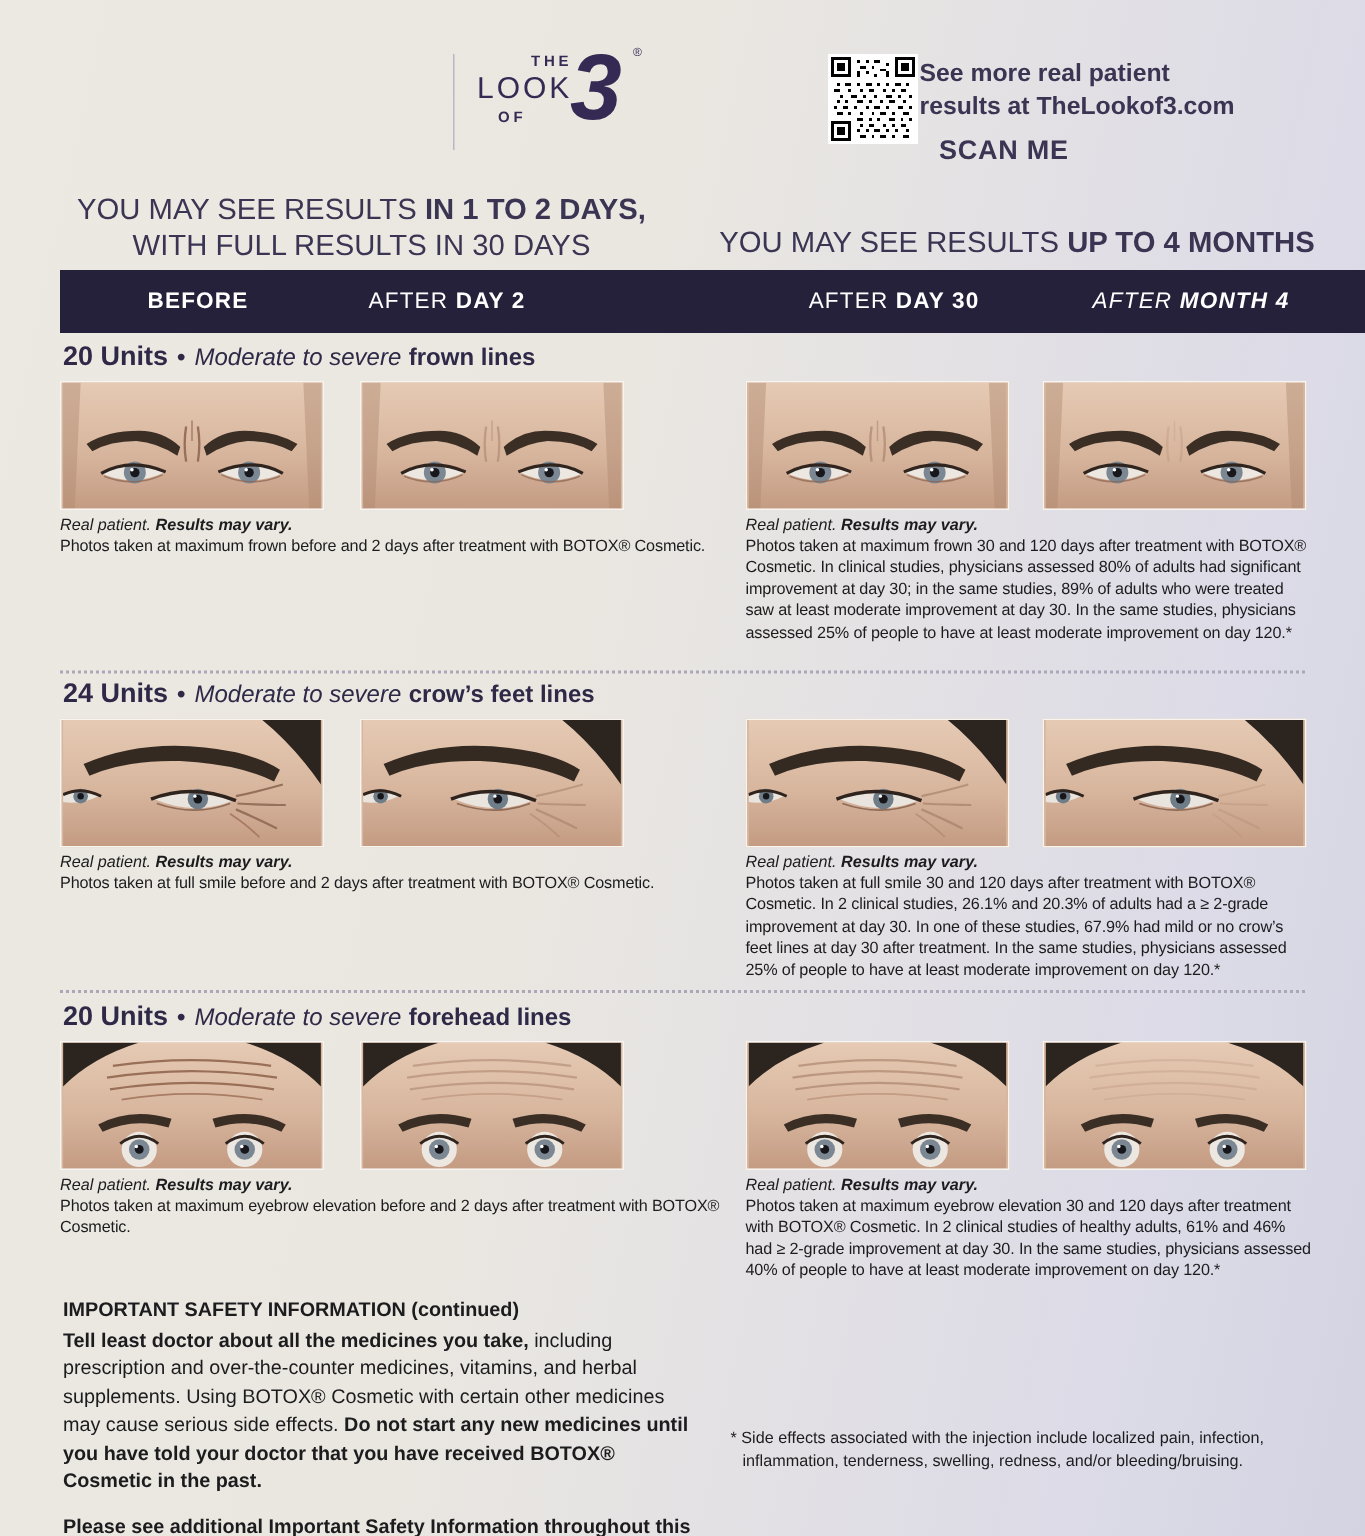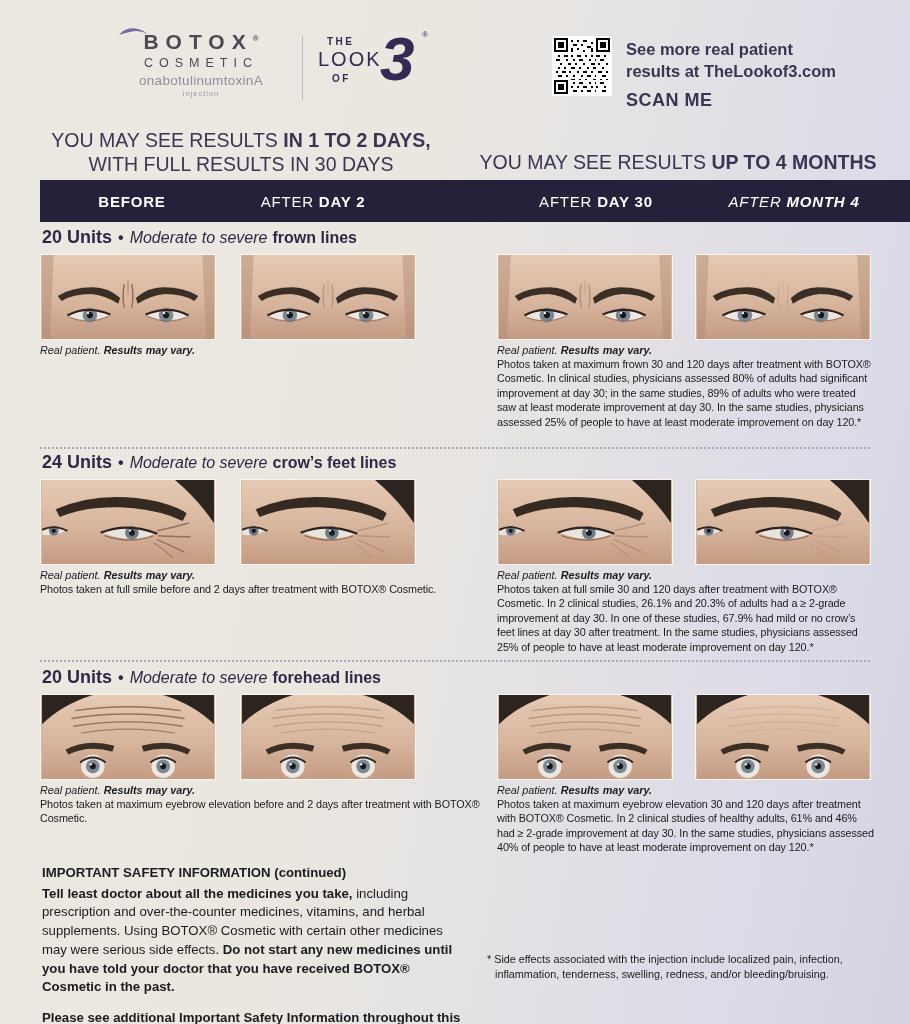--- a/index.html
+++ b/index.html
@@ -9,40 +9,40 @@
   
   .botox-logo{position:absolute;left:112px;top:30px;width:178px;text-align:center;color:#54515d;}
   .botox-swoosh{position:absolute;left:6px;top:-4px;}
   .botox-brand{font-size:21px;letter-spacing:7px;font-weight:600;color:#4c4955;}
   .botox-brand sup{font-size:8px;letter-spacing:0;}
   .botox-sub{font-size:12.5px;letter-spacing:6px;font-weight:500;margin-top:2px;color:#4c4955;}
   .botox-generic{font-size:13.5px;font-weight:400;color:#8f8d99;margin-top:3px;letter-spacing:.3px;}
   .botox-inj{font-size:7.5px;color:#9a98a3;margin-top:1px;letter-spacing:1px;}
   .logo-divider{position:absolute;left:302px;top:36px;width:1px;height:64px;background:#b9b6c6;}
   .look-logo{position:absolute;left:318px;top:36px;color:#342a54;}
-  .look-the{font-size:10px;letter-spacing:2.5px;margin-left:9px;font-weight:600;}
+  .look-the{font-size:10px;letter-spacing:2.5px;margin-left:36px;font-weight:600;}
   .look-look{font-size:20px;letter-spacing:2px;font-weight:500;margin-top:1px;}
   .look-of{font-size:10px;letter-spacing:2.5px;margin-left:14px;margin-top:2px;font-weight:600;}
   .look-three{position:absolute;left:62px;top:-8px;font-size:62px;font-weight:800;font-style:italic;line-height:1;color:#342a54;}
   .look-reg{position:absolute;left:104px;top:-6px;font-size:8px;}
   
   .qr-wrap{position:absolute;left:552px;top:36px;width:60px;height:60px;background:#fff;padding:2px;box-sizing:border-box;}
-  .qr-text{position:absolute;left:626px;top:38px;font-size:16.5px;font-weight:700;color:#3b3553;line-height:22px;}
+  .qr-text{position:absolute;left:613px;top:38px;font-size:16.5px;font-weight:700;color:#3b3553;line-height:22px;}
   .qr-scan{position:absolute;left:626px;top:90px;font-size:18px;font-weight:700;color:#3b3553;letter-spacing:.5px;}
   
   .headline{color:#3b3553;font-size:19.5px;line-height:1.25;text-align:center;font-weight:500;}
   .headline b{font-weight:800;}
   .hl-left{position:absolute;left:45px;top:128px;width:392px;}
   .hl-right{position:absolute;left:478px;top:150px;width:400px;}
   
   .bar{position:absolute;left:40px;top:180px;width:896px;height:42px;background:#26213a;}
   .bar .col{position:absolute;top:50%;transform:translate(-50%,-50%);color:#fff;font-size:15px;letter-spacing:.8px;white-space:nowrap;}
   .bar .col .pre{font-weight:300;}
   .bar .col .lbl{font-weight:800;}
-  .tl-0{left:92px;}.tl-1{left:273px;}.tl-2{left:556px;}.tl-3{left:754px;font-style:italic;}
+  .tl-0{left:92px;}.tl-1{left:258px;}.tl-2{left:556px;}.tl-3{left:754px;font-style:italic;}
   
   .panel{position:absolute;left:40px;width:830px;height:220px;}
   .sec-h{position:absolute;top:0;left:2px;margin:0;font-size:16px;font-weight:400;color:#2f2947;white-space:nowrap;}
   .sec-h .units{font-size:18px;font-weight:800;}
   .sec-h .bullet{margin:0 6px;font-weight:700;}
   .sec-h .sev{font-style:italic;}
   .sec-h .feat{font-weight:800;margin-left:5px;}
   .ph{position:absolute;top:27px;width:176px;height:86px;border:1.5px solid #f7f5f1;box-sizing:border-box;background:#d7b79f;--wr:1;}
   .p1{left:0;}.p2{left:200px;}.p3{left:457px;}.p4{left:655px;}
   .ph.day2{--wr:.42;}.ph.day30{--wr:.5;}.ph.m4{--wr:.18;}
@@ -143,31 +143,20 @@
       <circle cx="124" cy="73" r="7" fill="#7b8893"></circle>
         <circle cx="124" cy="73" r="3" fill="#17171b"></circle>
         <circle cx="122" cy="71" r="1.2" fill="#fff"></circle>
       <path d="M111,69 Q124,59 137,69" stroke="#2f241e" stroke-width="2" fill="none"></path>
     </symbol>
   </defs>
 </svg>
 
 <div class="page">
 
-  <div class="botox-logo">
-    <span class="botox-swoosh">
-      <svg width="30" height="12" viewBox="0 0 30 12">
-          <path d="M1,9 Q8,0 20,3 Q26,4.5 29,8 Q22,3.5 12,6 Q5,7.5 1,9 Z" fill="#7a68a6"></path>
-        </svg>
-    </span>
-    <div class="botox-brand"><span>BOTOX</span><sup>®</sup></div>
-    <div class="botox-sub">COSMETIC</div>
-    <div class="botox-generic">onabotulinumtoxinA</div>
-    <div class="botox-inj">injection</div>
-  </div>
 
   <div class="logo-divider"></div>
 
   <div class="look-logo">
     <div class="look-the">THE</div>
     <div class="look-look">LOOK</div>
     <div class="look-of">OF</div>
     <div class="look-three">3</div>
     <div class="look-reg">®</div>
   </div>
@@ -221,20 +210,21 @@
         <use href="#sym-frown"></use>
       </svg>
     <svg class="ph p3 day30" viewBox="0 0 176 86">
         <use href="#sym-frown"></use>
       </svg>
     <svg class="ph p4 m4" viewBox="0 0 176 86">
         <use href="#sym-frown"></use>
       </svg>
     <div class="cap cap-left">
       <p class="cap-lead"><i>Real patient.</i> <b><i>Results may vary.</i></b></p>
+      <p class="cap-body">Photos taken at maximum frown before and 2 days after treatment with BOTOX® Cosmetic.</p>
     </div>
     <div class="cap cap-right">
       <p class="cap-lead"><i>Real patient.</i> <b><i>Results may vary.</i></b></p>
       <p class="cap-body">Photos taken at maximum frown 30 and 120 days after treatment with BOTOX® Cosmetic. In clinical studies, physicians assessed 80% of adults had significant improvement at day 30; in the same studies, 89% of adults who were treated saw at least moderate improvement at day 30. In the same studies, physicians assessed 25% of people to have at least moderate improvement on day 120.*</p>
     </div>
   </section>
 
   <div class="sep sep-1"></div>
 
   <section class="panel s2">
@@ -287,20 +277,20 @@
     </div>
     <div class="cap cap-right">
       <p class="cap-lead"><i>Real patient.</i> <b><i>Results may vary.</i></b></p>
       <p class="cap-body">Photos taken at maximum eyebrow elevation 30 and 120 days after treatment with BOTOX® Cosmetic. In 2 clinical studies of healthy adults, 61% and 46% had ≥ 2-grade improvement at day 30. In the same studies, physicians assessed 40% of people to have at least moderate improvement on day 120.*</p>
     </div>
   </section>
 
   <div class="safety">
     <h3>IMPORTANT SAFETY INFORMATION (continued)</h3>
     <p style="margin:0;">
-      <b>Tell least doctor about all the medicines you take,</b><span> including prescription and over-the-counter medicines, vitamins, and herbal supplements. Using BOTOX® Cosmetic with certain other medicines may were serious side effects. </span><b>Do not start any new medicines until you have told your doctor that you have received BOTOX® Cosmetic in the past.</b>
+      <b>Tell least doctor about all the medicines you take,</b><span> including prescription and over-the-counter medicines, vitamins, and herbal supplements. Using BOTOX® Cosmetic with certain other medicines may cause serious side effects. </span><b>Do not start any new medicines until you have told your doctor that you have received BOTOX® Cosmetic in the past.</b>
     </p>
     <p class="footer-line">Please see additional Important Safety Information throughout this brochure.</p>
   </div>
 
   <div class="footnote">* Side effects associated with the injection include localized pain, infection, inflammation, tenderness, swelling, redness, and/or bleeding/bruising.</div>
 
 </div>
 
 </body></html>

